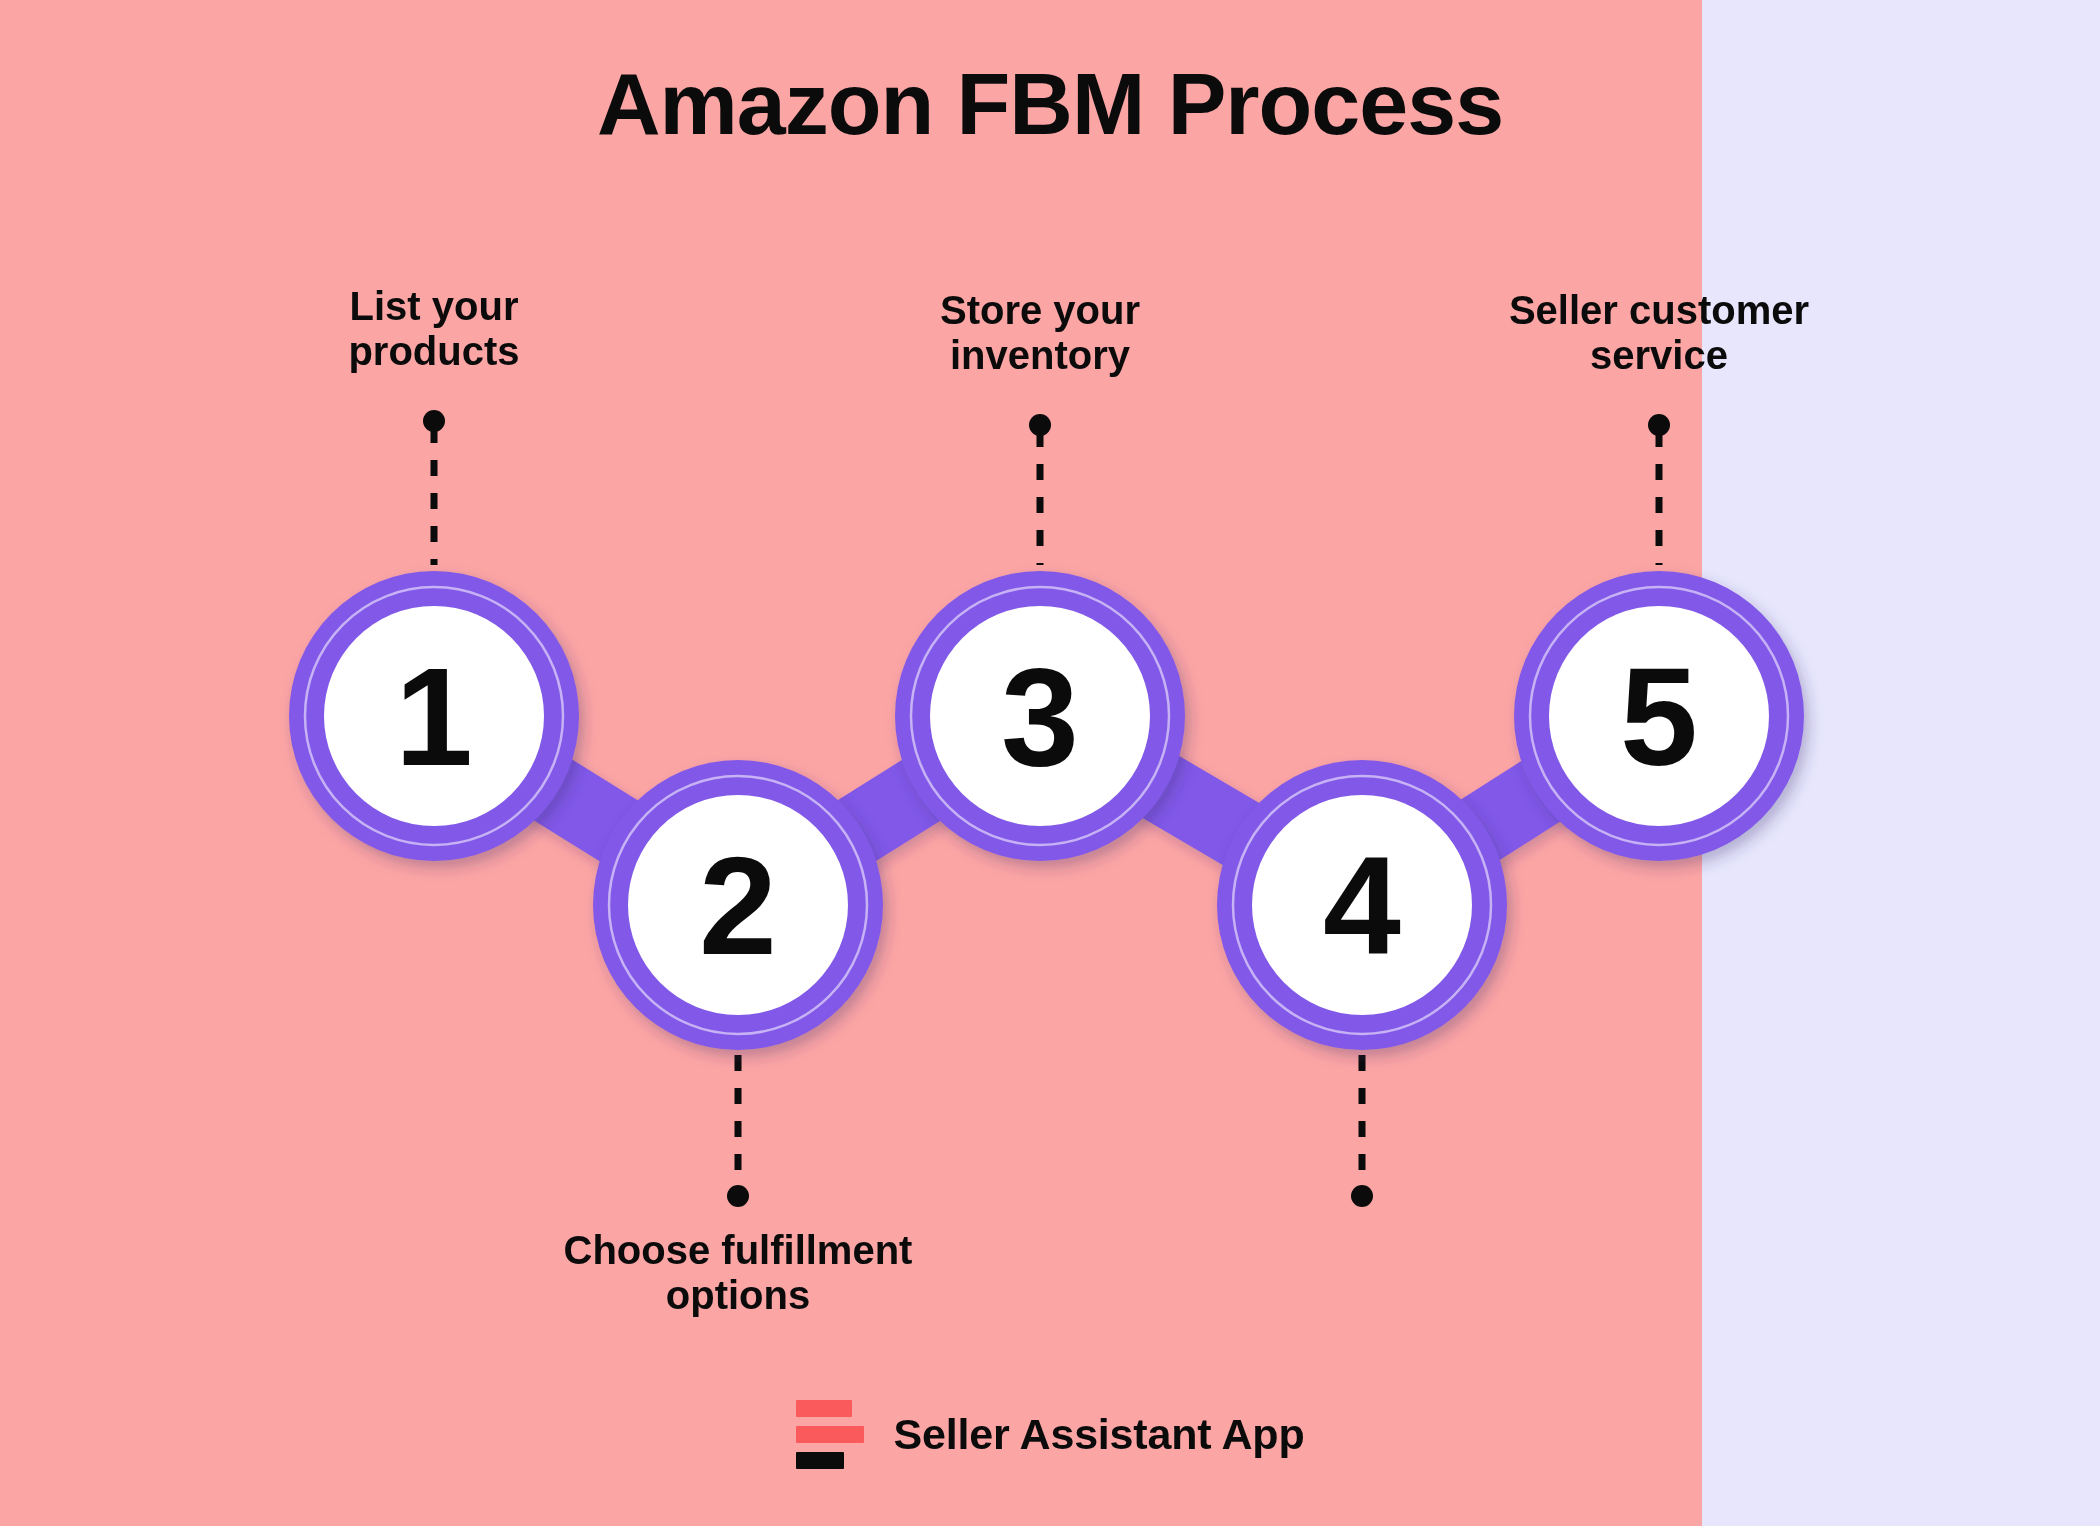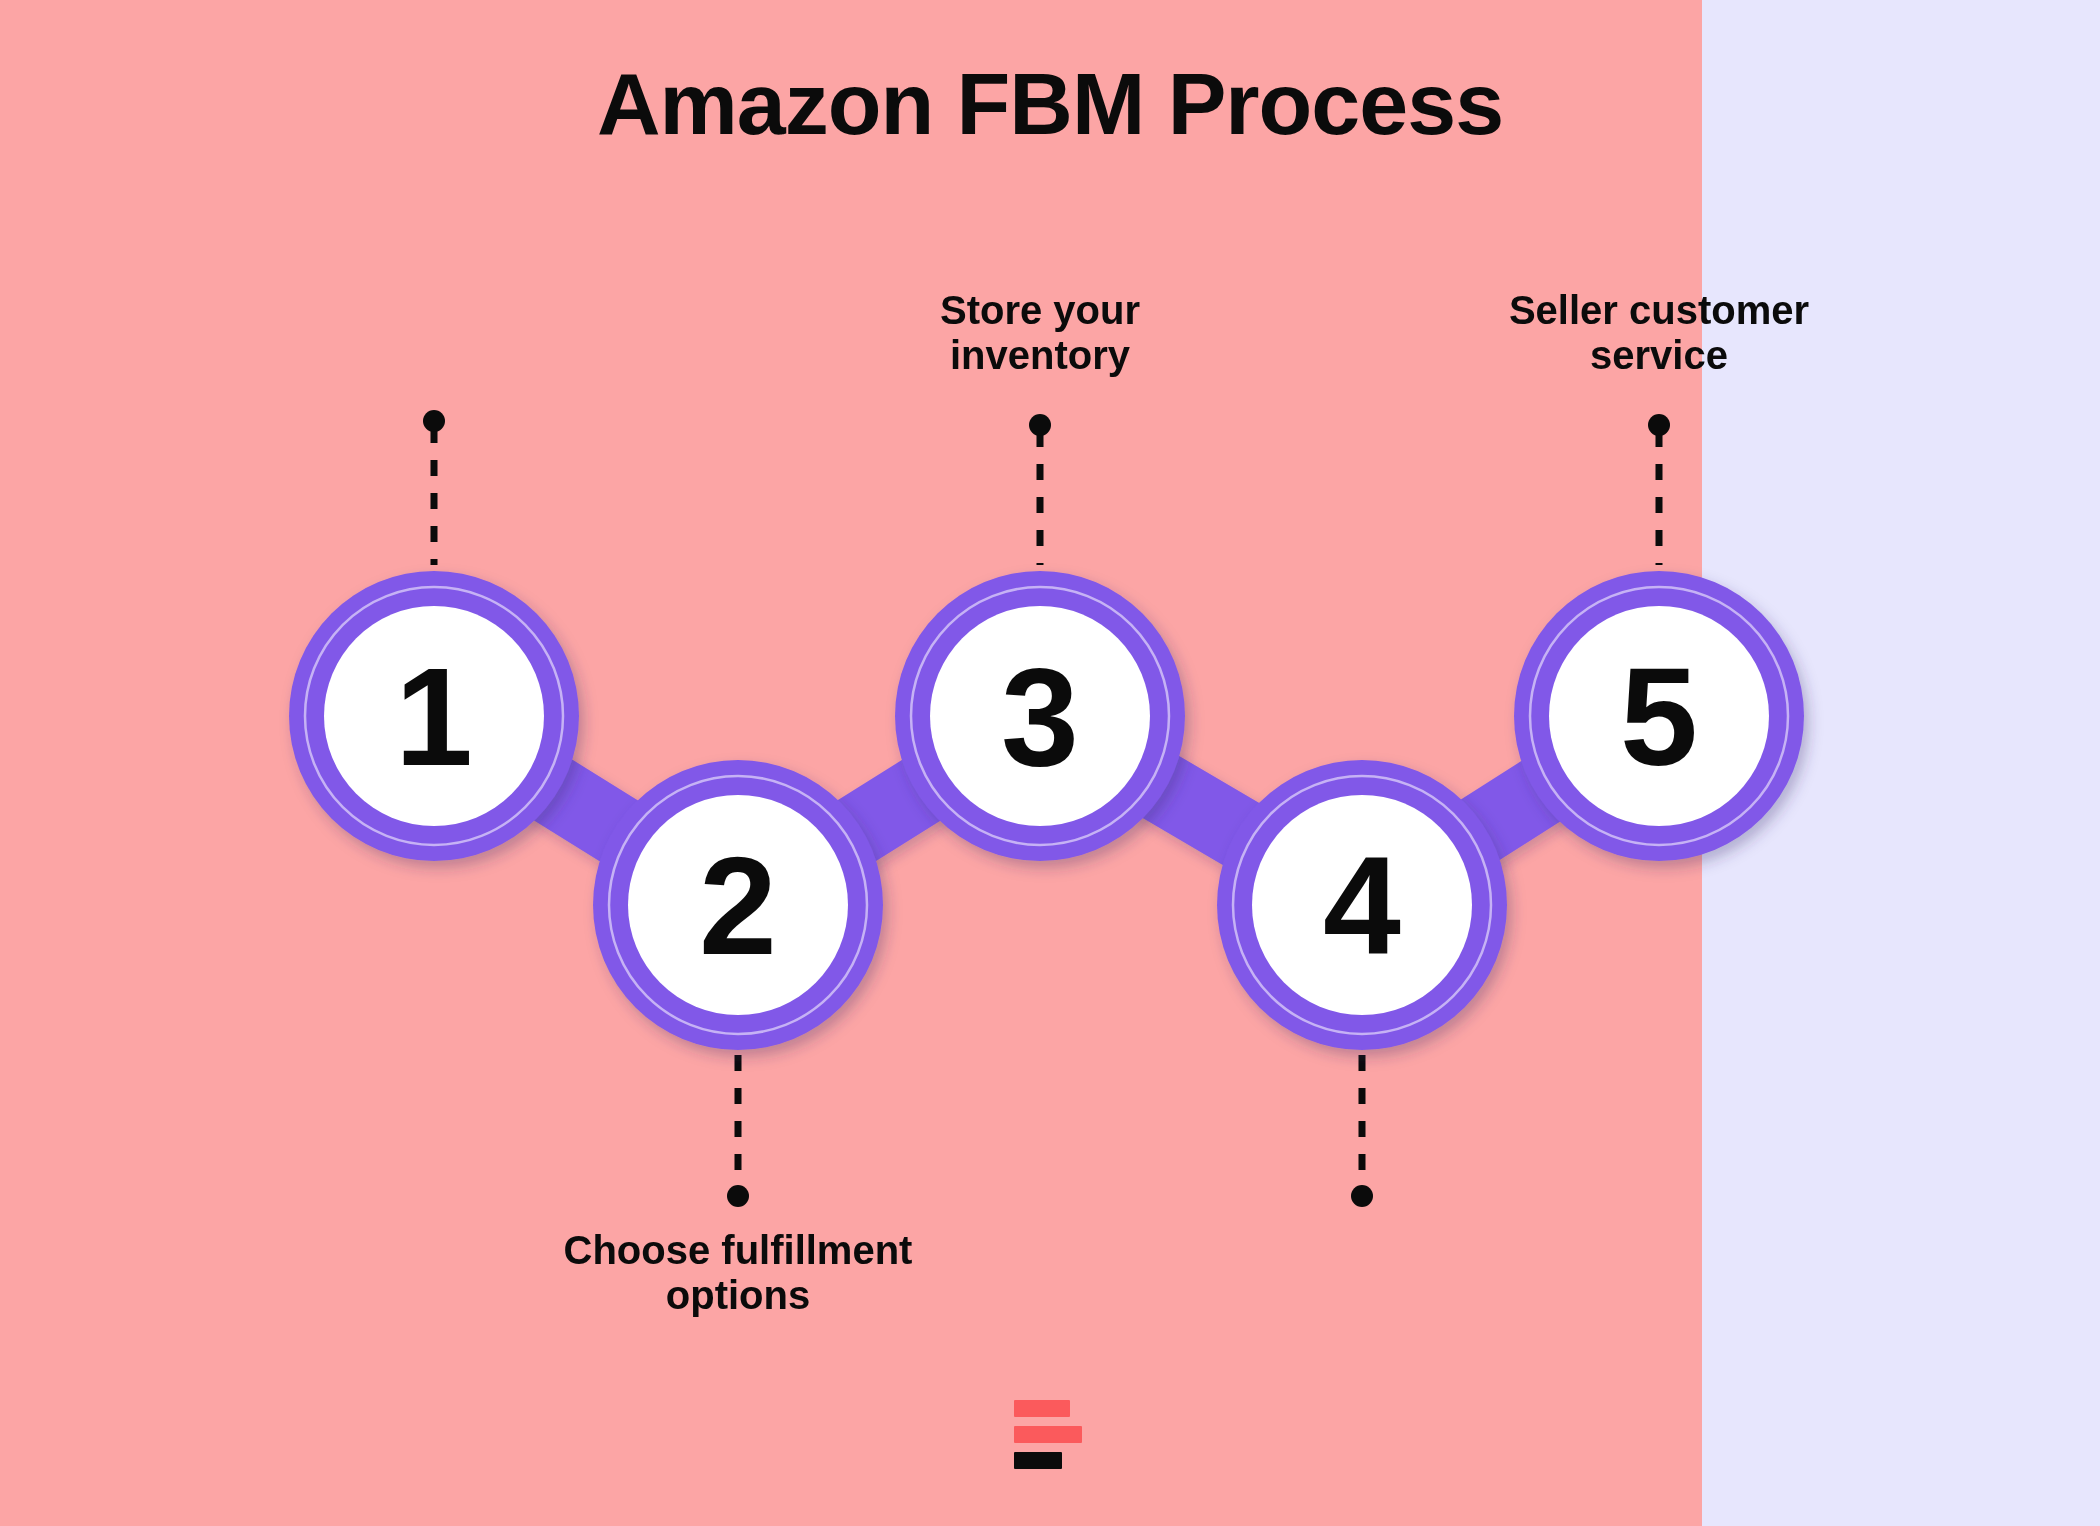--- a/index.html
+++ b/index.html
@@ -173,32 +173,35 @@
     <g>
       <g filter="url(#nodeShadow)">
         <circle cx="1659" cy="716" r="145" fill="#8159E8"></circle>
         <circle cx="1659" cy="716" r="110" fill="#ffffff"></circle>
       </g>
       <circle cx="1659" cy="716" r="129" fill="none" stroke="#c6b2f5" stroke-width="2.5"></circle>
       <text x="1659" y="716" text-anchor="middle" dominant-baseline="central" font-family="Liberation Sans, sans-serif" font-size="140" font-weight="700" fill="#0b0b0b">5</text>
     </g>
   </svg>
 
+  <div class="step-label" style="left:234px; top:284px; width:400px;">List your
+products</div>
 
   <div class="step-label" style="left:840px; top:288px; width:400px;">Store your
 inventory</div>
 
   <div class="step-label" style="left:498px; top:1228px; width:480px;">Choose fulfillment
 options</div>
 
 
   <div class="step-label" style="left:1399px; top:288px; width:520px;">Seller customer
 service</div>
 
   <div class="brand">
     <span class="brand-mark">
       <i class="bar-top"></i>
       <i class="bar-mid"></i>
       <i class="bar-bottom"></i>
     </span>
+    <span class="brand-name">Seller Assistant App</span>
   </div>
 
 </div>
 
 </body></html>

